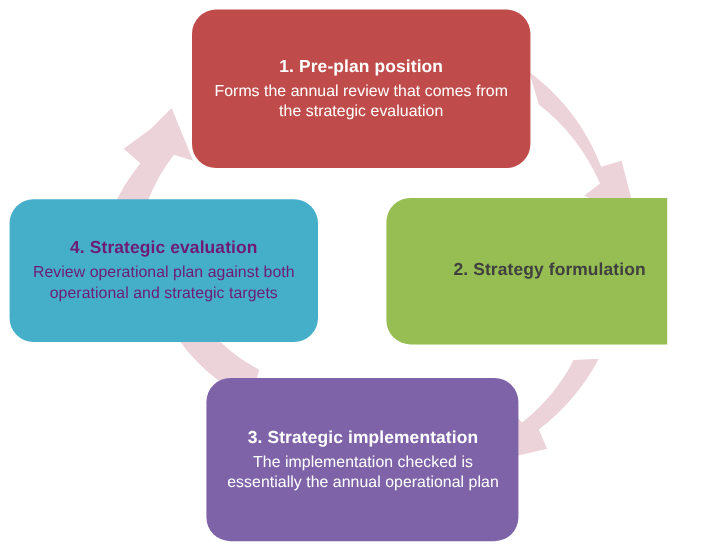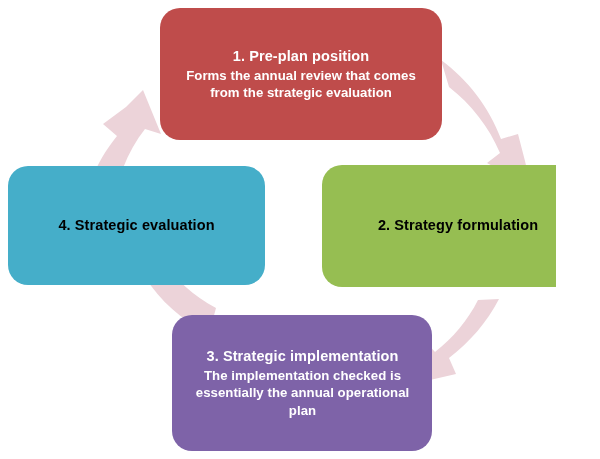--- a/index.html
+++ b/index.html
@@ -40,21 +40,21 @@
   }
   .node-title {
     font-weight: bold;
     font-size: 14.5px;
     letter-spacing: 0.1px;
     margin-bottom: 1px;
     white-space: nowrap;
   }
   .node-desc {
     font-size: 13.2px;
-    font-weight: bold;
+    font-weight: normal;
     letter-spacing: 0.05px;
   }
   
   #node-1 {
     left: 160px;
     top: 8px;
     width: 282px;
     height: 132px;
     background: #bf4c4b;
   }
@@ -99,26 +99,27 @@
 
       <path d="M 499,299 C 487,322 470,342 449,358 L 456,374 L 430,380 L 404,385 L 414,363 L 425,341 L 435,352 C 453,338 468,320 478,300 Z"></path>
     </g>
   </svg>
 
   <div class="node-box" id="node-1" style="background: rgb(191, 76, 75); color: rgb(255, 255, 255);">
     <div class="node-title">1. Pre-plan position</div>
     <div class="node-desc">Forms the annual review that comes from the strategic evaluation</div>
   </div>
 
-  <div class="node-box" id="node-2" style="background: rgb(150, 190, 82); color: #000000;">
+  <div class="node-box" id="node-2" style="background: rgb(150, 190, 82); color: #404040;">
     <div class="node-title">2. Strategy formulation</div>
   </div>
 
   <div class="node-box" id="node-3" style="background: rgb(126, 99, 168); color: rgb(255, 255, 255); padding-left: 11px;">
     <div class="node-title">3. Strategic implementation</div>
     <div class="node-desc">The implementation checked is essentially the annual operational plan</div>
   </div>
 
-  <div class="node-box" id="node-4" style="background: rgb(69, 174, 201); color: #000000;">
+  <div class="node-box" id="node-4" style="background: rgb(69, 174, 201); color: #701a75;">
     <div class="node-title">4. Strategic evaluation</div>
+    <div class="node-desc">Review operational plan against both operational and strategic targets</div>
   </div>
 
 </div>
 
 </body></html>

